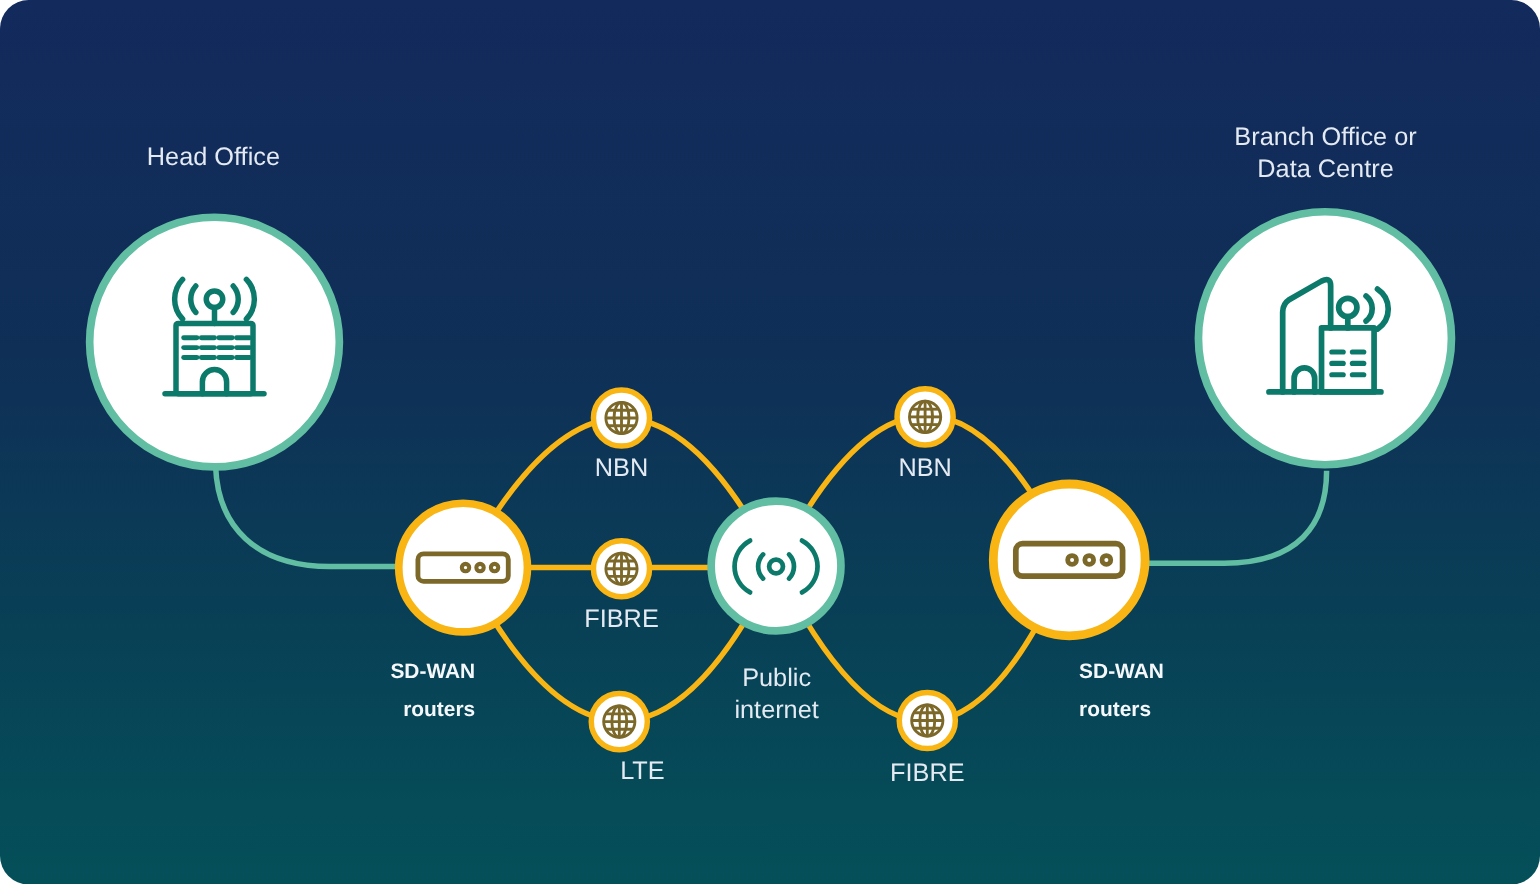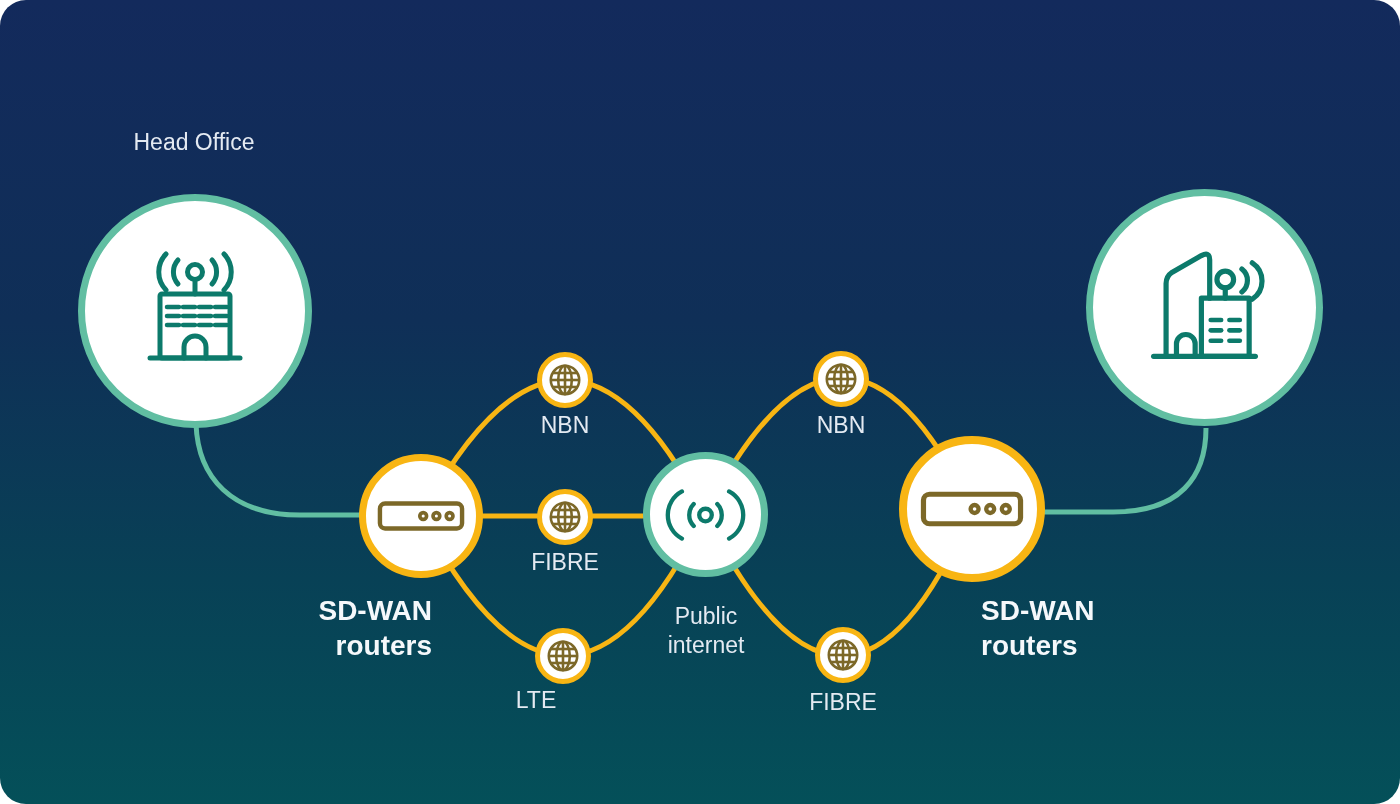--- a/index.html
+++ b/index.html
@@ -24,21 +24,21 @@
   }
   .ring-teal{border:7px solid var(--ring-teal);}
   .ring-yellow{border:7px solid var(--accent-yellow);}
   .icon-teal *{stroke:var(--icon-teal); fill:none;}
   .icon-gold *{stroke:var(--icon-gold); fill:none;}
   .label{
     position:absolute; color:var(--label-text); font-size:23px; line-height:29px;
     white-space:nowrap; text-align:center; transform:translateX(-50%);
   }
   .label-bold{
-    position:absolute; color:var(--label-text-bold); font-size:28px; line-height:35px;
+    position:absolute; color:var(--label-text-bold); font-size:19px; line-height:35px;
     font-weight:bold; white-space:nowrap;
   }
 </style>
 </head>
 <body>
 
 <div class="stage">
 
   <svg class="wires" width="1400" height="804" viewBox="0 0 1400 804">
     <path class="wire-teal" d="M 196,424 C 198,478 232,515 300,515 L 395,515"></path>
@@ -92,20 +92,24 @@
         <line x1="71" y1="77" x2="81" y2="77"></line>
           <line x1="89" y1="77" x2="99" y2="77"></line>
         <line x1="71" y1="87" x2="81" y2="87"></line>
           <line x1="89" y1="87" x2="99" y2="87"></line>
         <line x1="71" y1="97" x2="81" y2="97"></line>
           <line x1="89" y1="97" x2="99" y2="97"></line>
       </g>
       <line x1="16" y1="112" x2="114" y2="112"></line>
     </svg>
   </div>
+  <div class="label" style="left:1205px; top:110px;">
+    <div>Branch Office or</div>
+    <div>Data Centre</div>
+  </div>
 
   <div class="node ring-yellow" style="left:359px; top:454px; width:124px; height:124px;">
     <svg class="icon-gold" width="88" height="36" viewBox="0 0 120 48" stroke-width="6" stroke-linecap="round" stroke-linejoin="round">
       <rect x="4" y="7" width="112" height="34" rx="7"></rect>
       <g stroke-width="5">
         <circle cx="63" cy="24" r="4.6"></circle>
         <circle cx="81" cy="24" r="4.6"></circle>
         <circle cx="99" cy="24" r="4.6"></circle>
       </g>
     </svg>
@@ -171,21 +175,21 @@
   <div class="node ring-yellow" style="left:535px; top:628px; width:56px; height:56px; border-width:5px;">
     <svg class="icon-gold" width="40" height="40" viewBox="0 0 40 40" stroke-width="2.6">
       <circle cx="20" cy="20" r="14.2"></circle>
       <ellipse cx="20" cy="20" rx="6.8" ry="14.2"></ellipse>
       <line x1="20" y1="5.8" x2="20" y2="34.2"></line>
       <line x1="5.8" y1="20" x2="34.2" y2="20"></line>
       <line x1="7.8" y1="13" x2="32.2" y2="13"></line>
       <line x1="7.8" y1="27" x2="32.2" y2="27"></line>
     </svg>
   </div>
-  <div class="label" style="left:536px; top:686px;">LTE</div>
+  <div class="label" style="left:584px; top:686px;">LTE</div>
 
   <div class="node ring-yellow" style="left:813px; top:351px; width:56px; height:56px; border-width:5px;">
     <svg class="icon-gold" width="40" height="40" viewBox="0 0 40 40" stroke-width="2.6">
       <circle cx="20" cy="20" r="14.2"></circle>
       <ellipse cx="20" cy="20" rx="6.8" ry="14.2"></ellipse>
       <line x1="20" y1="5.8" x2="20" y2="34.2"></line>
       <line x1="5.8" y1="20" x2="34.2" y2="20"></line>
       <line x1="7.8" y1="13" x2="32.2" y2="13"></line>
       <line x1="7.8" y1="27" x2="32.2" y2="27"></line>
     </svg>

